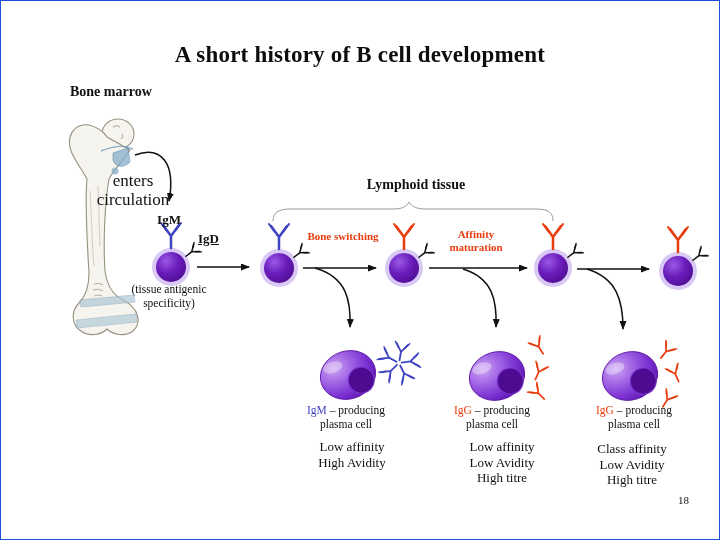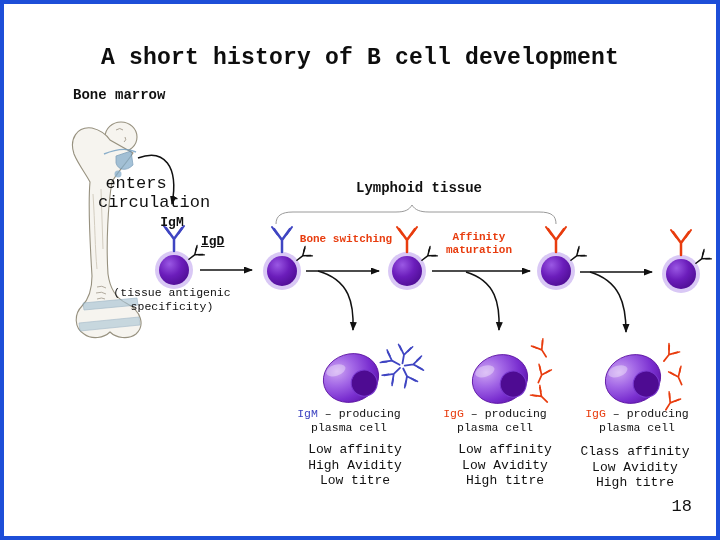--- a/index.html
+++ b/index.html
@@ -1,19 +1,19 @@
 <!DOCTYPE html>
 <html><head>
 <meta charset="utf-8">
 <style>
   html,body{margin:0;padding:0;background:#ffffff;}
   .slide{
     position:relative;width:720px;height:540px;background:#ffffff;
-    box-sizing:border-box;border:4px solid #1d4ed8;overflow:hidden;
-    font-family:Liberation Mono, monospace;color:#111;
+    box-sizing:border-box;border:1px solid #1d4ed8;overflow:hidden;
+    font-family:Liberation Serif, serif;color:#111;
   }
   .abs{position:absolute;}
   .ctr{text-align:center;}
   .title{
     left:0;right:0;top:41px;text-align:center;
     font-size:23px;font-weight:600;letter-spacing:.2px;color:#0d0d0d;
   }
   .bone-marrow{left:69px;top:83px;font-size:14px;font-weight:600;}
   .enters{left:94px;top:171px;width:76px;font-size:17px;line-height:1.1;}
   .igm-lbl{left:150px;top:211px;width:36px;font-size:13px;font-weight:600;}
@@ -23,21 +23,21 @@
   .classsw{left:292px;top:229px;width:100px;font-size:11px;font-weight:600;white-space:nowrap;}
   .affmat{left:435px;top:227px;width:80px;font-size:11px;font-weight:600;line-height:1.15;}
   .plasma-label{font-size:11.5px;line-height:1.2;}
   .pl-1{left:285px;top:403px;width:120px;}
   .pl-2{left:431px;top:403px;width:120px;}
   .pl-3{left:573px;top:403px;width:120px;}
   .props{font-size:13px;line-height:1.2;}
   .pr-1{left:291px;top:438px;width:120px;}
   .pr-2{left:441px;top:438px;width:120px;}
   .pr-3{left:571px;top:440px;width:120px;}
-  .pagenum{left:648px;top:493px;width:40px;font-size:17px;text-align:right;}
+  .pagenum{left:648px;top:493px;width:40px;font-size:11px;text-align:right;}
   svg.layer{position:absolute;left:0;top:0;}
 </style>
 </head>
 <body>
 
 <div class="slide">
 
   <svg class="layer" width="720" height="540" viewBox="0 0 720 540">
     <defs>
       <marker id="arr" markerUnits="userSpaceOnUse" markerWidth="10" markerHeight="8" refX="8" refY="3.5" orient="auto">
@@ -186,21 +186,20 @@
     <div>maturation</div>
   </div>
 
   <div class="abs plasma-label pl-1 ctr">
     <div><span style="color: rgb(63, 69, 194);">IgM</span><span> – producing</span></div>
     <div>plasma cell</div>
   </div>
   <div class="abs props pr-1 ctr">
     <div>Low affinity</div>
     <div>High Avidity</div>
-    <div>Low titre</div>
   </div>
 
   <div class="abs plasma-label pl-2 ctr">
     <div><span style="color: rgb(232, 60, 14);">IgG</span><span> – producing</span></div>
     <div>plasma cell</div>
   </div>
   <div class="abs props pr-2 ctr">
     <div>Low affinity</div>
     <div>Low Avidity</div>
     <div>High titre</div>

